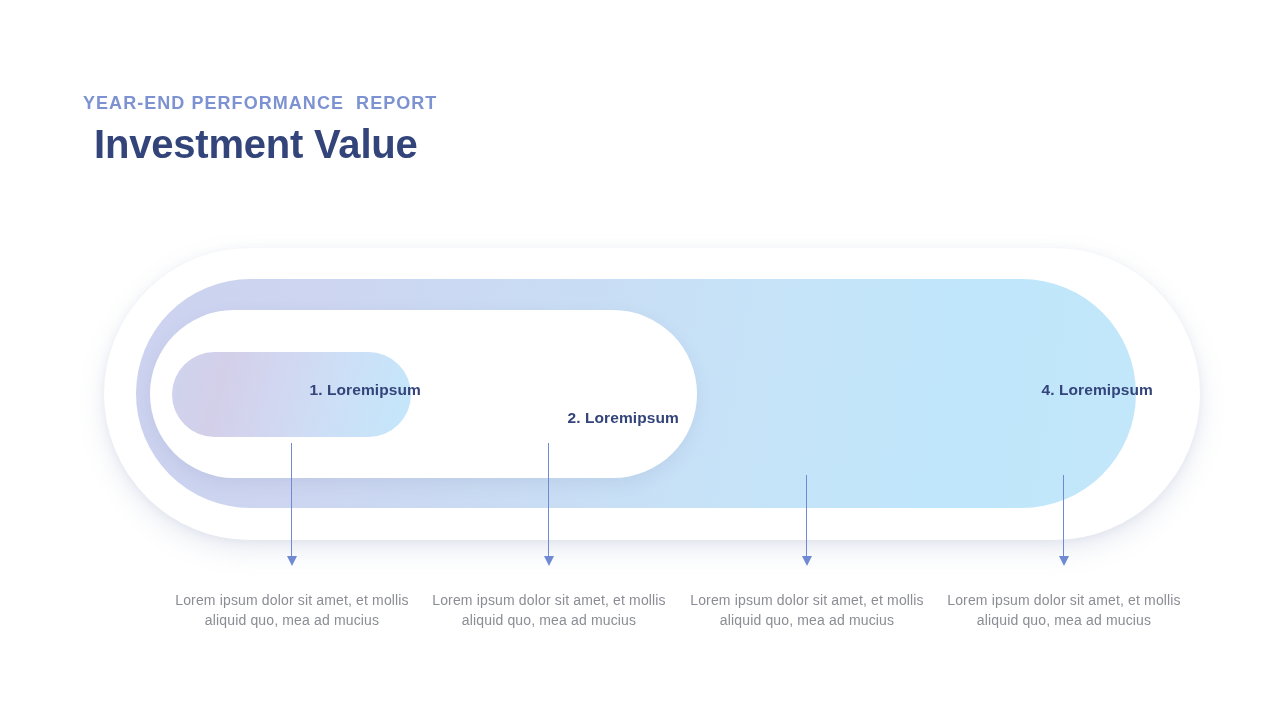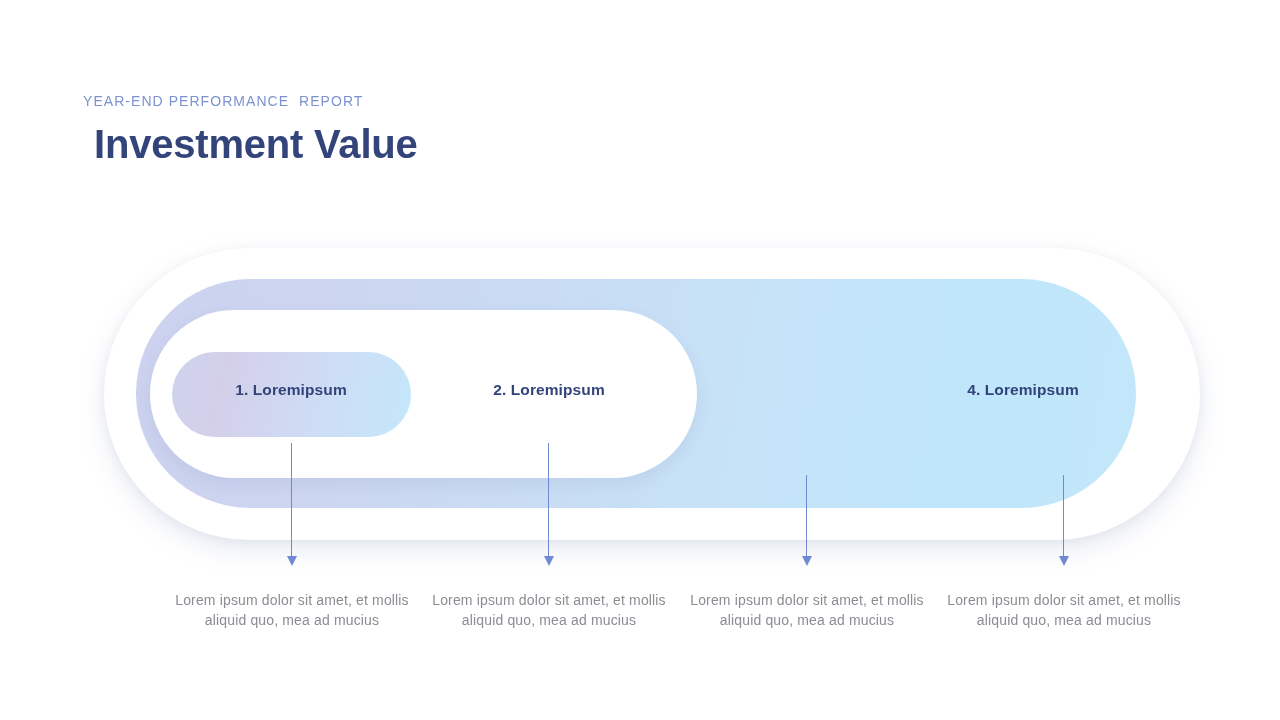--- a/index.html
+++ b/index.html
@@ -14,22 +14,22 @@
     overflow: hidden;
     font-family: "Liberation Sans", sans-serif;
     -webkit-font-smoothing: antialiased;
   }
 
   
   .eyebrow {
     position: absolute;
     left: 83px;
     top: 93px;
-    font-size: 14px;
-    font-weight: 400;
+    font-size: 18px;
+    font-weight: 700;
     letter-spacing: 1.05px;
     color: #7d92d0;
     white-space: pre;
   }
   .page-title {
     position: absolute;
     left: 82px;
     top: 122px;
     font-size: 40px;
     font-weight: 700;
@@ -104,29 +104,29 @@
                 #d2d6f0 42%,
                 #ccdff6 68%,
                 #c4e7fb 100%);
   }
 
   
   .step-label {
     position: absolute;
     top: 381px;
     width: 260px;
-    text-align: center;
+    text-align: right;
     font-size: 15.5px;
     font-weight: 700;
     color: #33447a;
     white-space: nowrap;
     letter-spacing: 0.1px;
   }
   .step-label.s1 { left: 161px; }
-  .step-label.s2 { left: 419px; }
+  .step-label.s2 { left: 419px; margin-top: 28px; }
   .step-label.s3 { left: 676px; }
   .step-label.s4 { left: 893px; }
 
   
   .arrow {
     position: absolute;
     width: 12px;
   }
   .arrow .stem {
     position: absolute;

